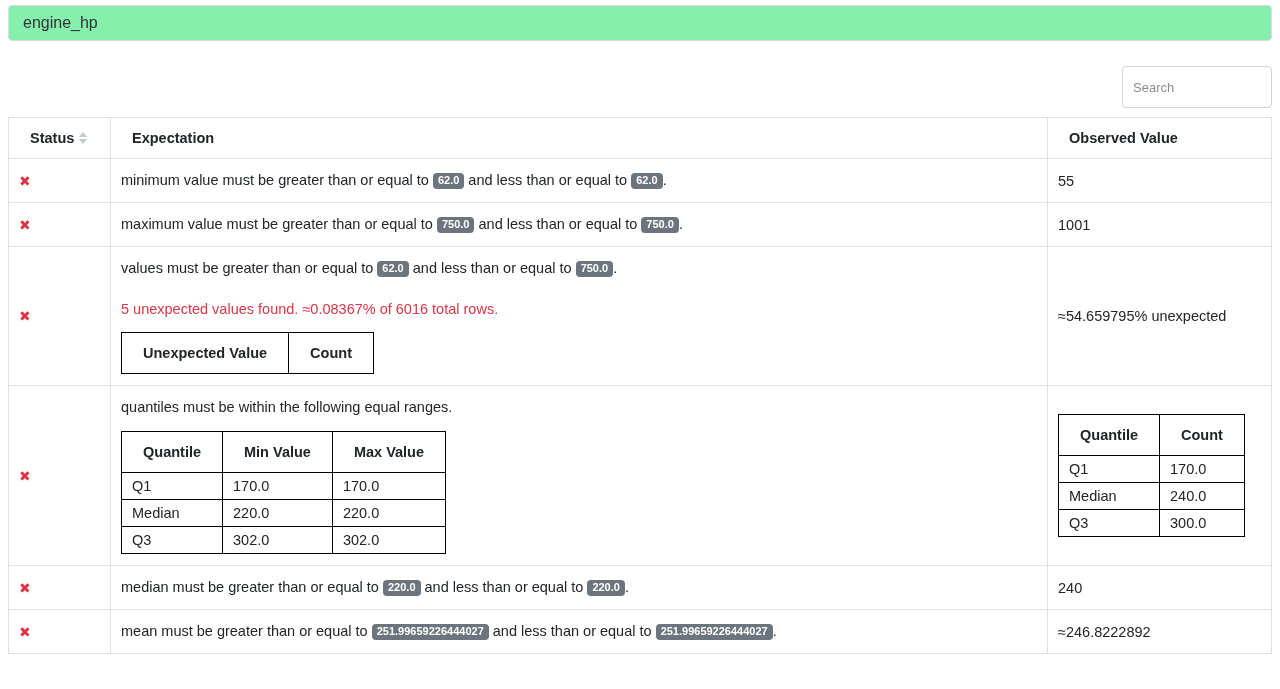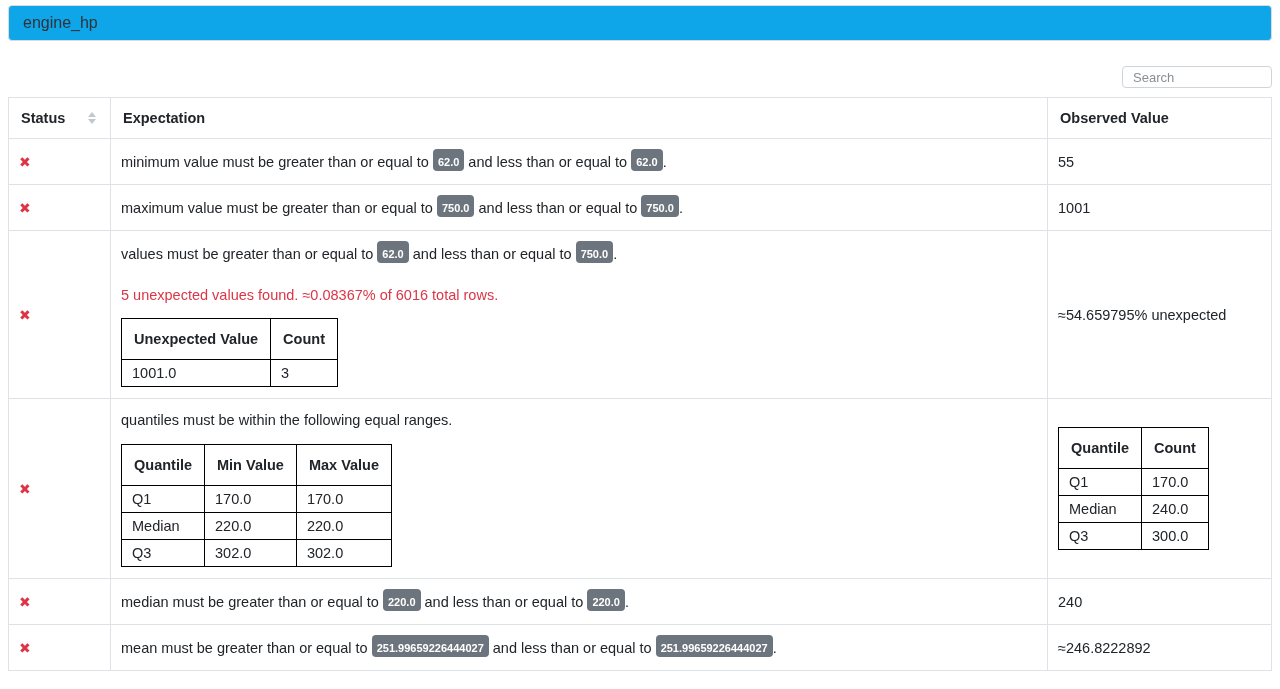--- a/index.html
+++ b/index.html
@@ -7,32 +7,32 @@
   body {
     width: 1280px; height: 689px;
     padding: 5px 8px;
     font-family: "Liberation Sans", "DejaVu Sans", sans-serif;
     font-size: 14.5px; color: #212529;
     overflow: hidden;
   }
 
   
   .section-header {
-    background: #0ea5e9;
+    background: #86efac;
     border: 1px solid #d9dcdf;
     border-radius: 4px;
     padding: 8px 14px;
     font-size: 16px;
     color: #2f3338;
   }
 
   
   .search-row { margin-top: 25px; text-align: right; }
   .search-input {
-    width: 150px; height: 22px;
+    width: 150px; height: 42px;
     padding: 2px 10px;
     font-size: 13px;
     font-family: "Liberation Sans", "DejaVu Sans", sans-serif;
     color: #212529;
     border: 1px solid #ced4da;
     border-radius: 4px;
     outline: none;
   }
   .search-input::placeholder { color: #8a8f94; }
 
@@ -45,21 +45,21 @@
   }
   table.main th, table.main td {
     border: 1px solid #dee2e6;
     padding: 11px 10px;
     text-align: left;
     vertical-align: middle;
   }
   table.main thead th {
     font-weight: bold;
     font-size: 14.5px;
-    padding: 12px 12px;
+    padding: 12px 21px;
     color: #212529;
   }
   .col-status { width: 102px; }
   .col-obs { width: 224px; }
   td.exp-cell { vertical-align: top; }
   td.status-cell { vertical-align: middle; }
   .fail-icon {
     color: #dc3545;
     font-weight: bold;
     font-size: 14px;
@@ -76,21 +76,21 @@
   .tri-down { border-top: 5px solid #c3c8cc; }
 
   
   .sentence { line-height: 1.45; }
   .badge {
     display: inline-block;
     background: #6c757d;
     color: #fff;
     font-size: 11px;
     font-weight: bold;
-    padding: 8px 5px 3px 5px;
+    padding: 2px 5px 3px 5px;
     border-radius: 4px;
     line-height: 1;
     vertical-align: baseline;
     position: relative;
     top: -1px;
   }
   .alert-text {
     color: #dc3545;
     font-weight: normal;
     margin: 20px 0 0 0;
@@ -163,24 +163,20 @@
           <div class="sentence"><span>values must be greater than or equal to </span><span class="badge">62.0</span><span> and less than or equal to </span><span class="badge">750.0</span><span>.</span></div>
           <div class="alert-text">5 unexpected values found. ≈0.08367% of 6016 total rows.</div>
           <table class="nested">
             <thead>
               <tr>
                 <th>Unexpected Value</th>
                 <th>Count</th>
               </tr>
             </thead>
             <tbody>
-              <tr>
-                <td>1001.0</td>
-                <td>3</td>
-              </tr>
             </tbody>
           </table>
         </td>
         <td class="obs-cell"><span>≈54.659795% unexpected</span></td>
       </tr>
       <tr>
         <td class="status-cell"><span class="fail-icon">✖</span></td>
         <td class="exp-cell">
           <div class="sentence"><span>quantiles must be within the following equal ranges.</span></div>
           <table class="nested q-table">

